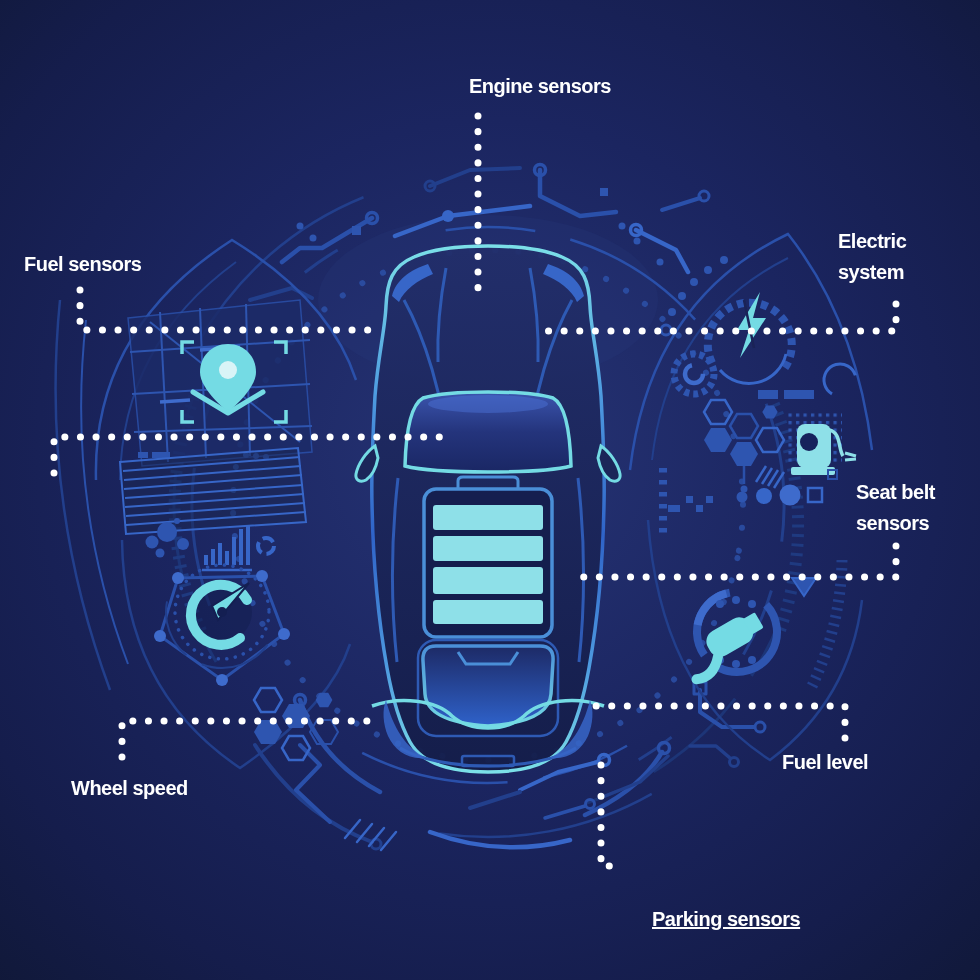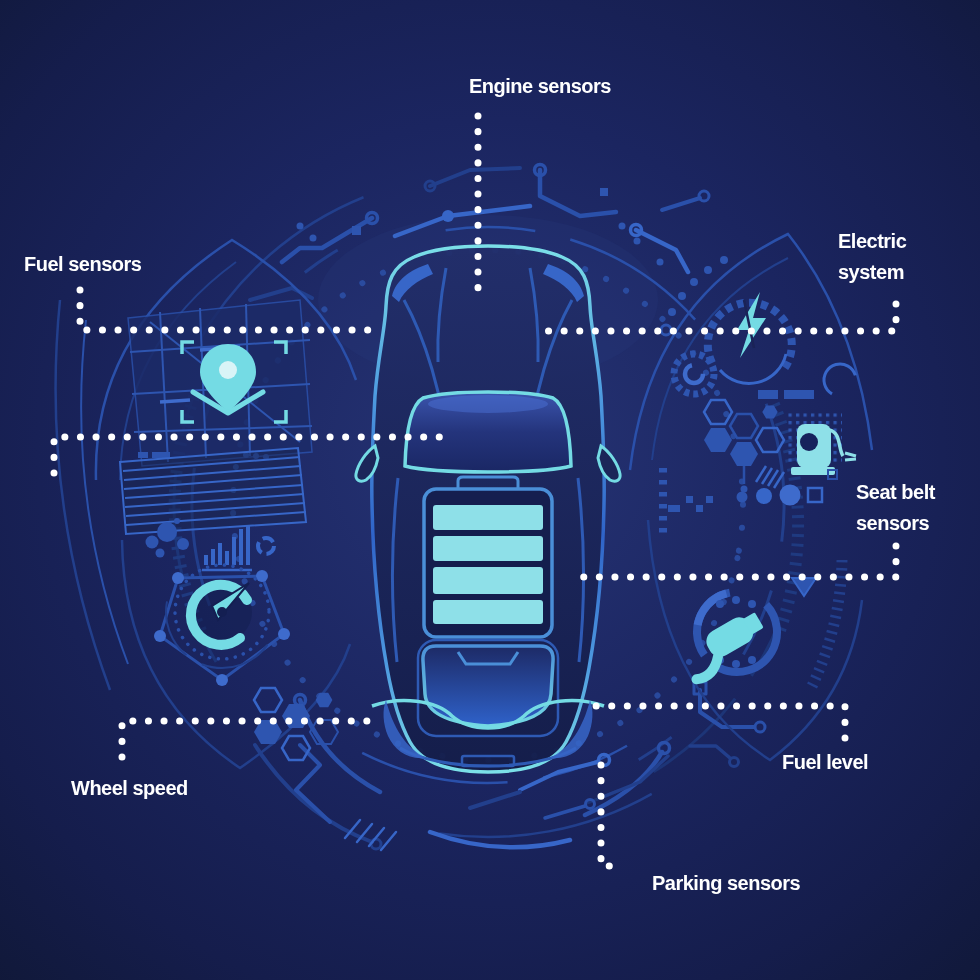--- a/index.html
+++ b/index.html
@@ -374,15 +374,15 @@
     <path d="M601,765 L601,866 L623,866"></path>
   </g>
 </svg>
 
 <div class="lbl" style="left:469px;top:71px;">Engine sensors</div>
 <div class="lbl" style="left:24px;top:249px;">Fuel sensors</div>
 <div class="lbl right" style="left:838px;top:226px;width:114px;">Electric system</div>
 <div class="lbl" style="left:856px;top:477px;width:110px;">Seat belt sensors</div>
 <div class="lbl" style="left:35px;top:773px;margin-left:36px;">Wheel speed</div>
 <div class="lbl" style="left:782px;top:747px;">Fuel level</div>
-<div class="lbl" style="left:652px;top:868px;">Parking sensors</div>
+<div class="lbl" style="left:652px;top:904px;text-decoration:underline;">Parking sensors</div>
 
 </div>
 
 </body></html>

